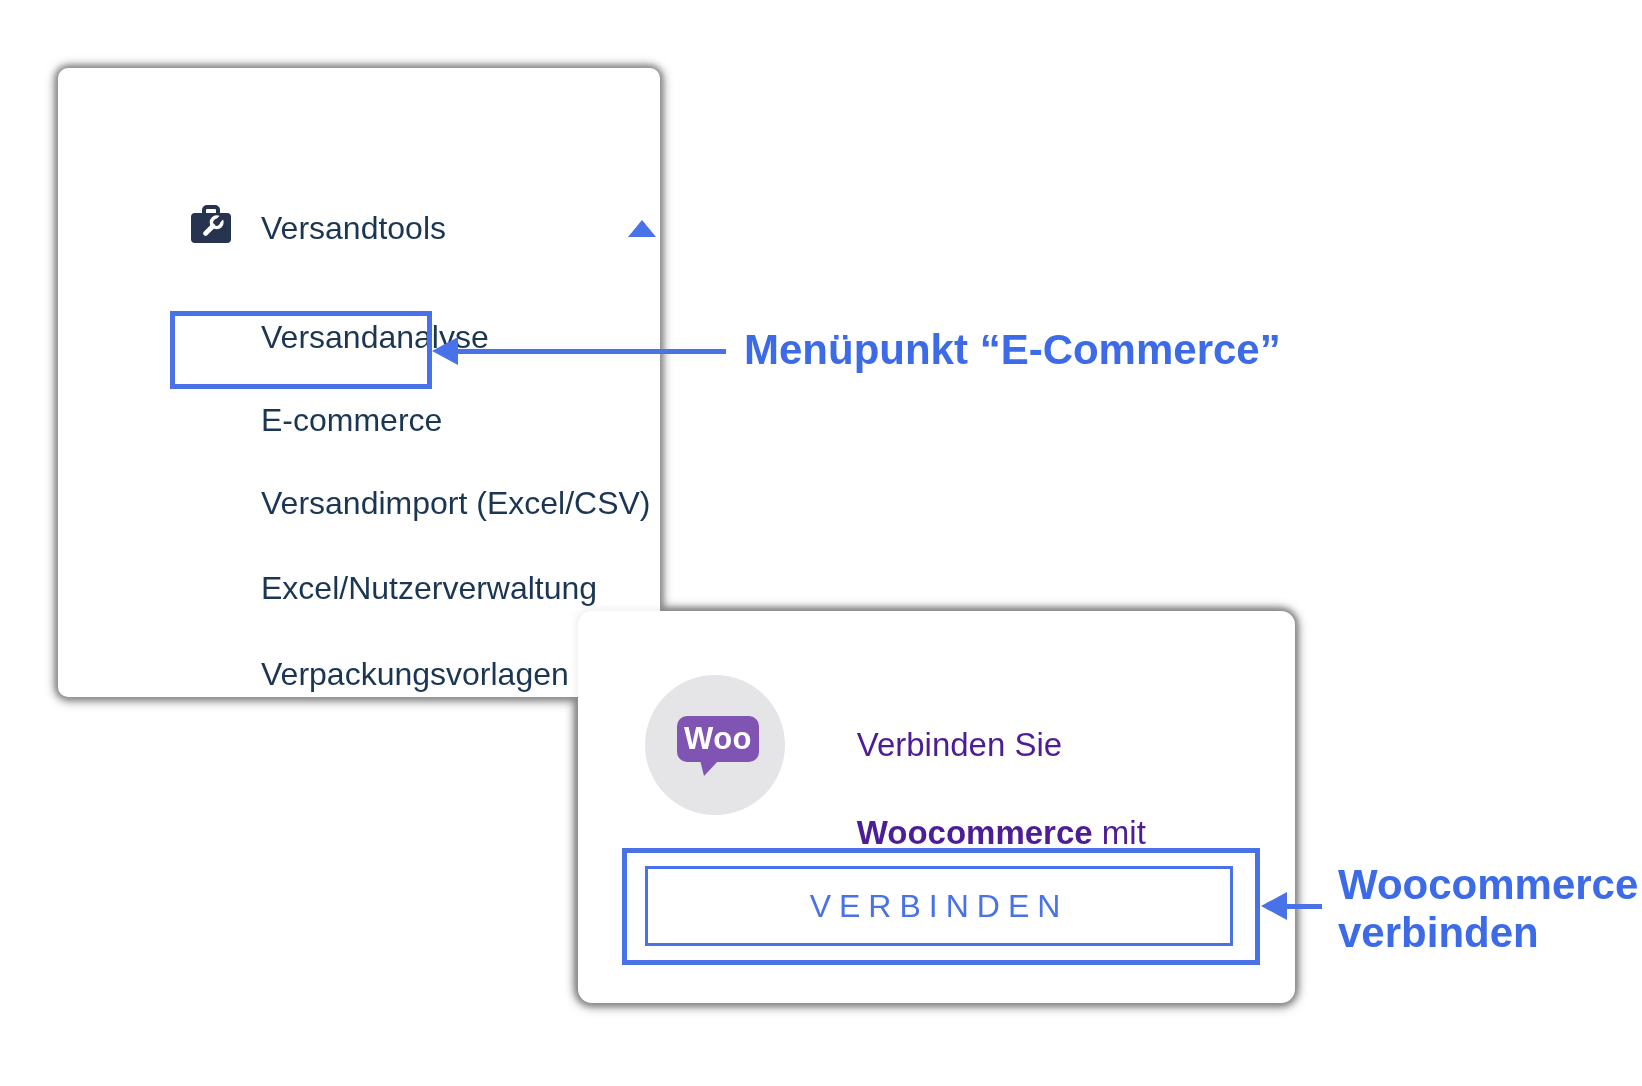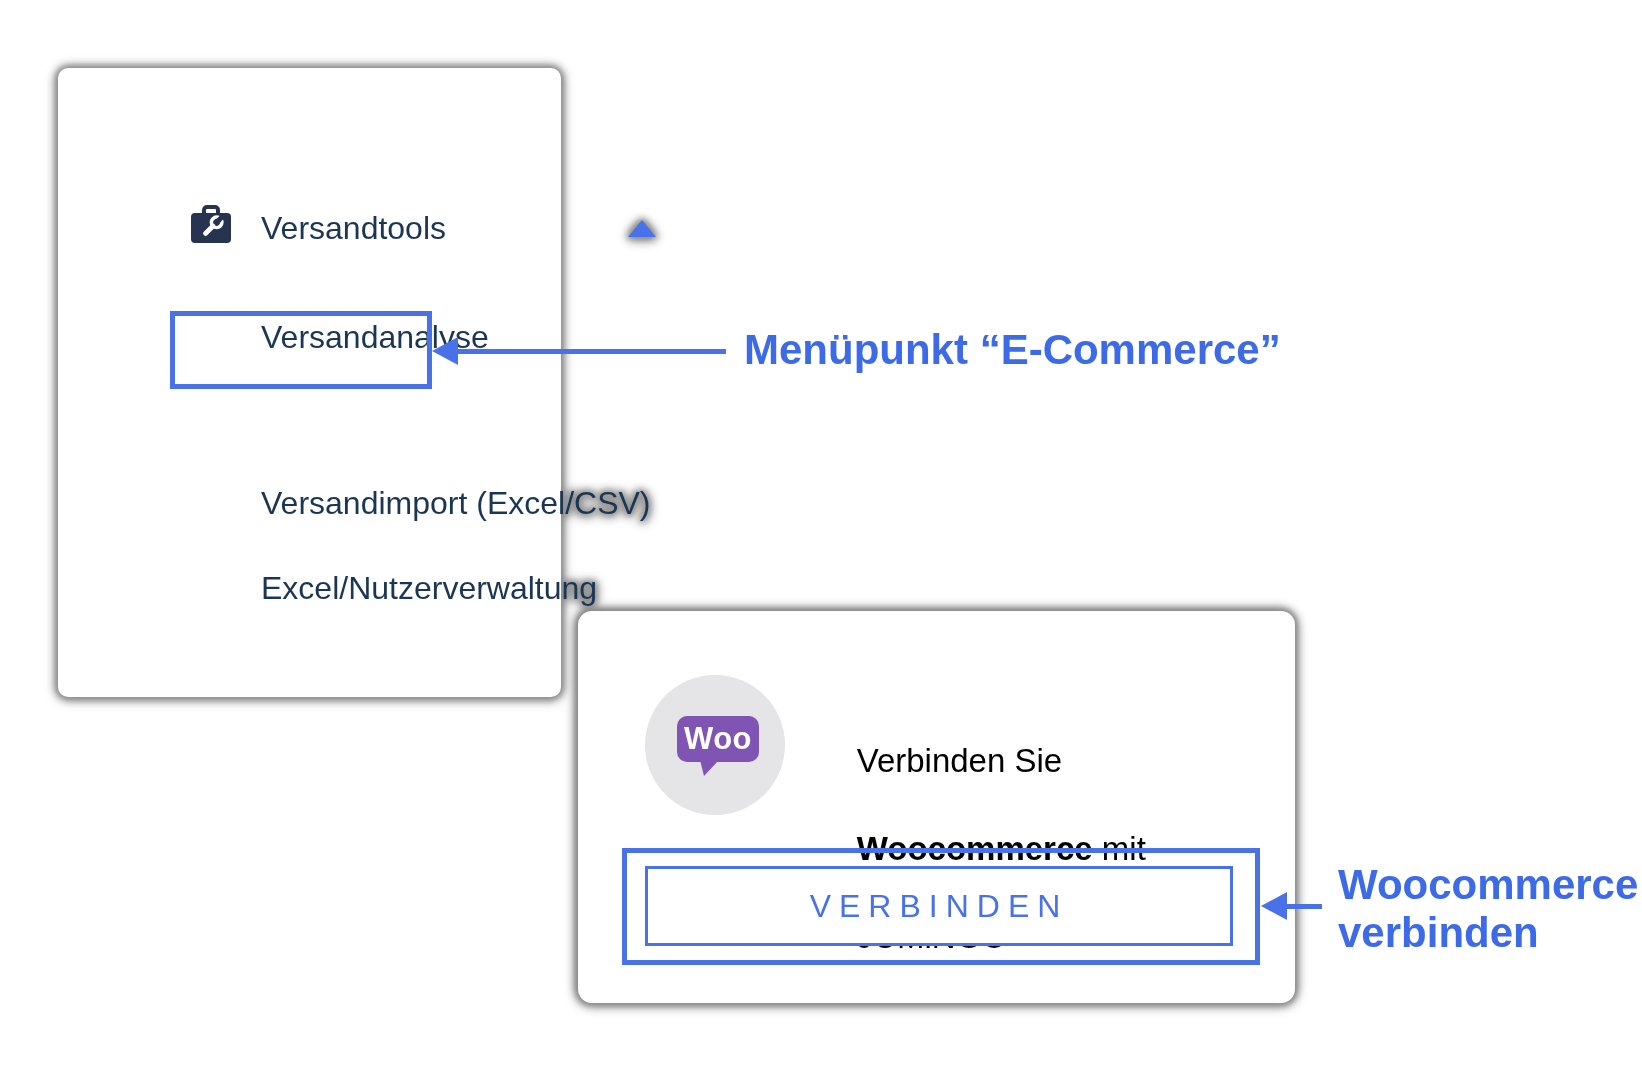--- a/index.html
+++ b/index.html
@@ -17,21 +17,21 @@
   body{
     width:1642px;height:1086px;position:relative;overflow:hidden;
     font-family:"Liberation Sans",sans-serif;color:var(--navy);
   }
   
   .shadow-layer{
     position:absolute;inset:0;
     filter:drop-shadow(0 0 3px var(--shadow)) drop-shadow(0 0 3px var(--shadow)) drop-shadow(0 1px 4px var(--shadow));
   }
   .card{position:absolute;background:var(--card-white);}
-  .menu-card{left:58px;top:68px;width:503px;height:629px;border-radius:10px;padding-left:8px;}
+  .menu-card{left:58px;top:68px;width:602px;height:629px;border-radius:10px;padding-left:8px;}
   .woo-card{left:578px;top:611px;width:717px;height:392px;border-radius:14px;
     box-shadow:-2px -2px 8px rgba(0,0,0,0.07);}
   
   .menu-header-icon{position:absolute;left:131px;top:136px;width:44px;height:44px;}
   .menu-header-label{
     position:absolute;left:203px;top:140px;height:40px;line-height:40px;
     font-size:32px;color:var(--navy);
   }
   .chevron-up{
     position:absolute;left:570px;top:152px;width:0;height:0;cursor:pointer;
@@ -52,22 +52,22 @@
     position:absolute;left:677px;top:716px;width:82px;height:46px;border-radius:10px;
     background:var(--purple);color:#ffffff;font-size:31px;font-weight:700;
     display:flex;align-items:center;justify-content:center;letter-spacing:0.5px;
   }
   .woo-tail{
     position:absolute;left:700px;top:760px;width:0;height:0;
     border-top:16px solid var(--purple);
     border-left:4px solid transparent;border-right:15px solid transparent;
   }
   .connect-text{
-    position:absolute;left:820px;top:695px;font-size:33px;line-height:44px;
-    color:#000000;white-space:pre-wrap;
+    position:absolute;left:820px;top:679px;font-size:33px;line-height:44px;
+    color:#4c1d95;white-space:pre-wrap;
   }
   .connect-text b{font-weight:700;}
   .verbinden-button{
     position:absolute;left:645px;top:866px;width:588px;height:80px;
     border:3px solid var(--accent);background:#ffffff;cursor:pointer;
     font-size:32px;letter-spacing:8px;color:var(--accent);
     display:flex;align-items:center;justify-content:center;
     font-family:"Liberation Sans",sans-serif;
   }
   
@@ -104,22 +104,24 @@
       <g transform="rotate(45 22 24)">
         <circle cx="22" cy="16" r="5.2" fill="none" stroke="#ffffff" stroke-width="3.6"></circle>
         <rect x="19.5" y="8" width="5" height="7" fill="#263450"></rect>
         <rect x="19.6" y="19" width="4.8" height="15" rx="2.2" fill="#ffffff"></rect>
       </g>
     </svg>
     <div class="menu-header-label">Versandtools</div>
     <div class="chevron-up"></div>
 
     <div class="menu-item mi-0">Versandanalyse</div>
+    <div class="menu-item mi-1">E-commerce</div>
     <div class="menu-item mi-2">Versandimport (Excel/CSV)</div>
     <div class="menu-item mi-3">Excel/Nutzerverwaltung</div>
+    <div class="menu-item mi-4">Verpackungsvorlagen</div>
   </div>
 
   <div class="card woo-card">
   </div>
   <div class="logo-badge"></div>
   <div class="woo-logo">Woo</div>
   <div class="woo-tail"></div>
   <div class="connect-text">
     <span>Verbinden Sie</span><br>
     <b>Woocommerce</b><span> mit</span><br>

